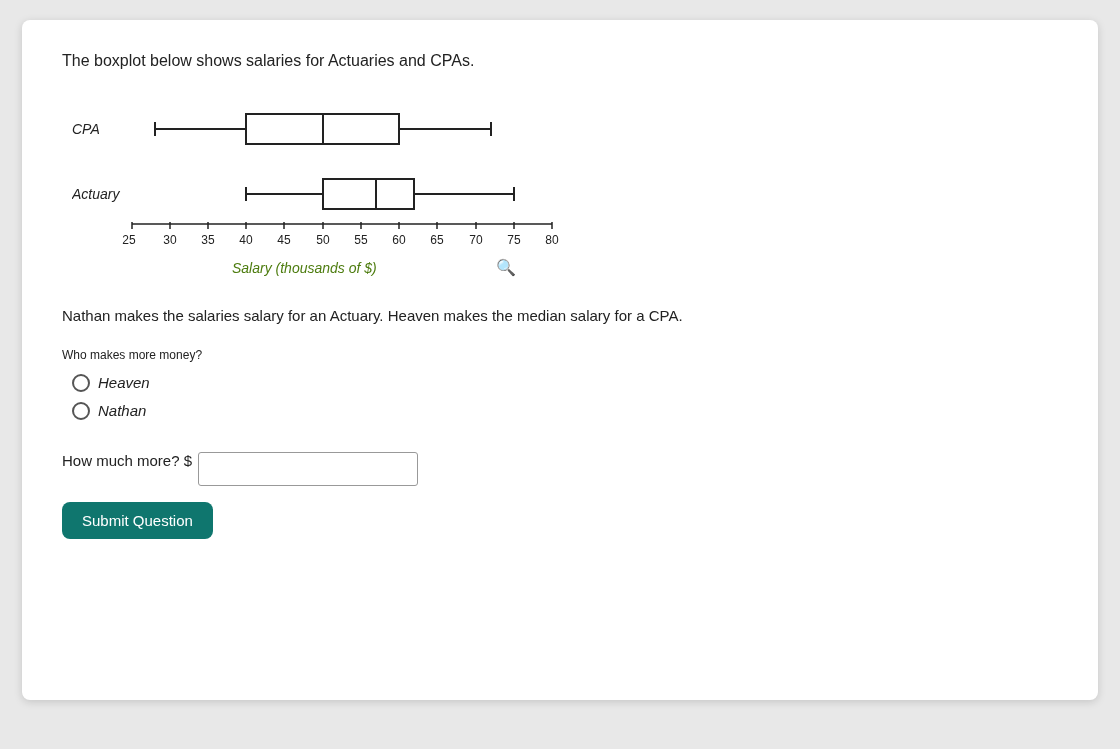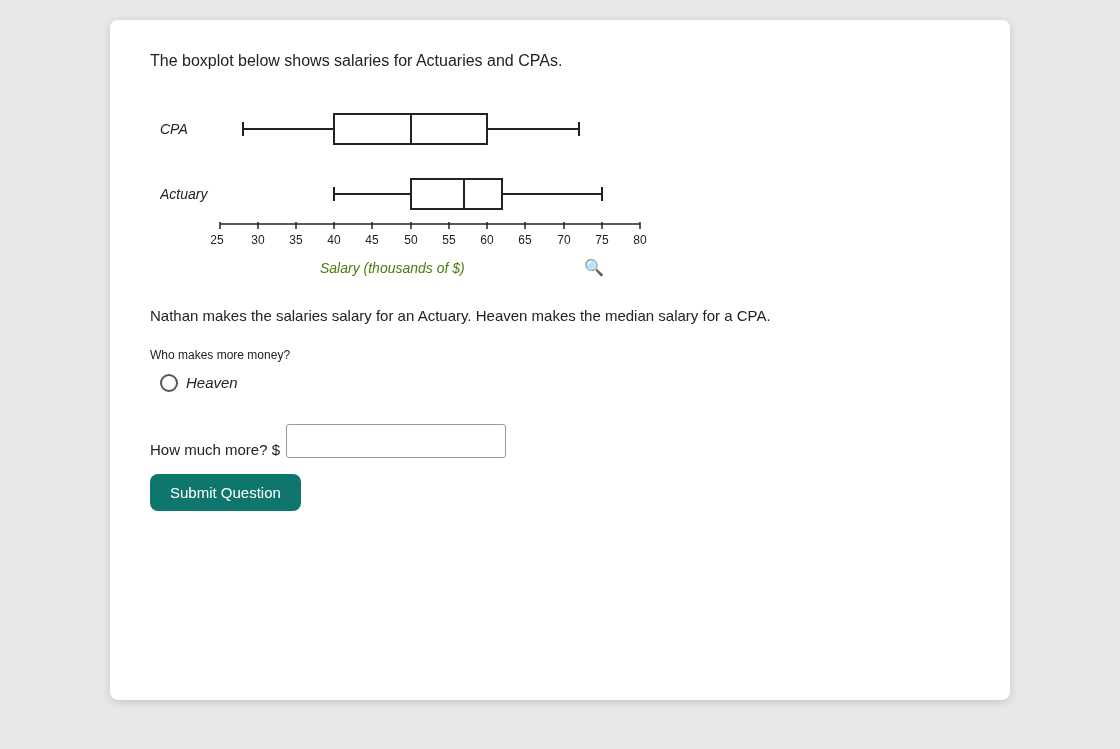--- a/index.html
+++ b/index.html
@@ -9,21 +9,21 @@
       display: flex;
       justify-content: center;
       align-items: flex-start;
       min-height: 749px;
       padding: 20px;
     }
     .card {
       background: #fff;
       border-radius: 8px;
       padding: 32px 40px 40px 40px;
-      width: 900px;
+      width: 1076px;
       min-height: 680px;
       box-shadow: 0 2px 8px rgba(0,0,0,0.15);
     }
     .intro-text {
       font-size: 16px;
       color: #222;
       margin-bottom: 24px;
     }
     
     .boxplot-area {
@@ -72,21 +72,21 @@
       width: 18px;
       height: 18px;
       border-radius: 50%;
       border: 2px solid #555;
       background: #fff;
       display: inline-block;
       flex-shrink: 0;
     }
     .how-much-row {
       display: flex;
-      align-items: flex-end;
+      align-items: flex-start;
       gap: 6px;
       font-size: 15px;
       color: #222;
       margin-bottom: 16px;
     }
     .answer-input {
       border: 1px solid #999;
       border-radius: 3px;
       width: 220px;
       height: 34px;
@@ -197,20 +197,24 @@
 
   <p class="description-text">Nathan makes the salaries salary for an Actuary. Heaven makes the median salary for a CPA.</p>
 
   <p class="question-label">Who makes more money?</p>
 
   <div class="radio-group">
     <label class="radio-option">
       <span class="radio-circle"></span>
       <span>Heaven</span>
     </label>
+    <label class="radio-option">
+      <span class="radio-circle"></span>
+      <span>Nathan</span>
+    </label>
   </div>
 
   <div class="how-much-row">
     <span>How much more? $</span>
     <input class="answer-input" type="text" style="">
   </div>
 
 
   <button class="submit-btn">Submit Question</button>
 </div>

